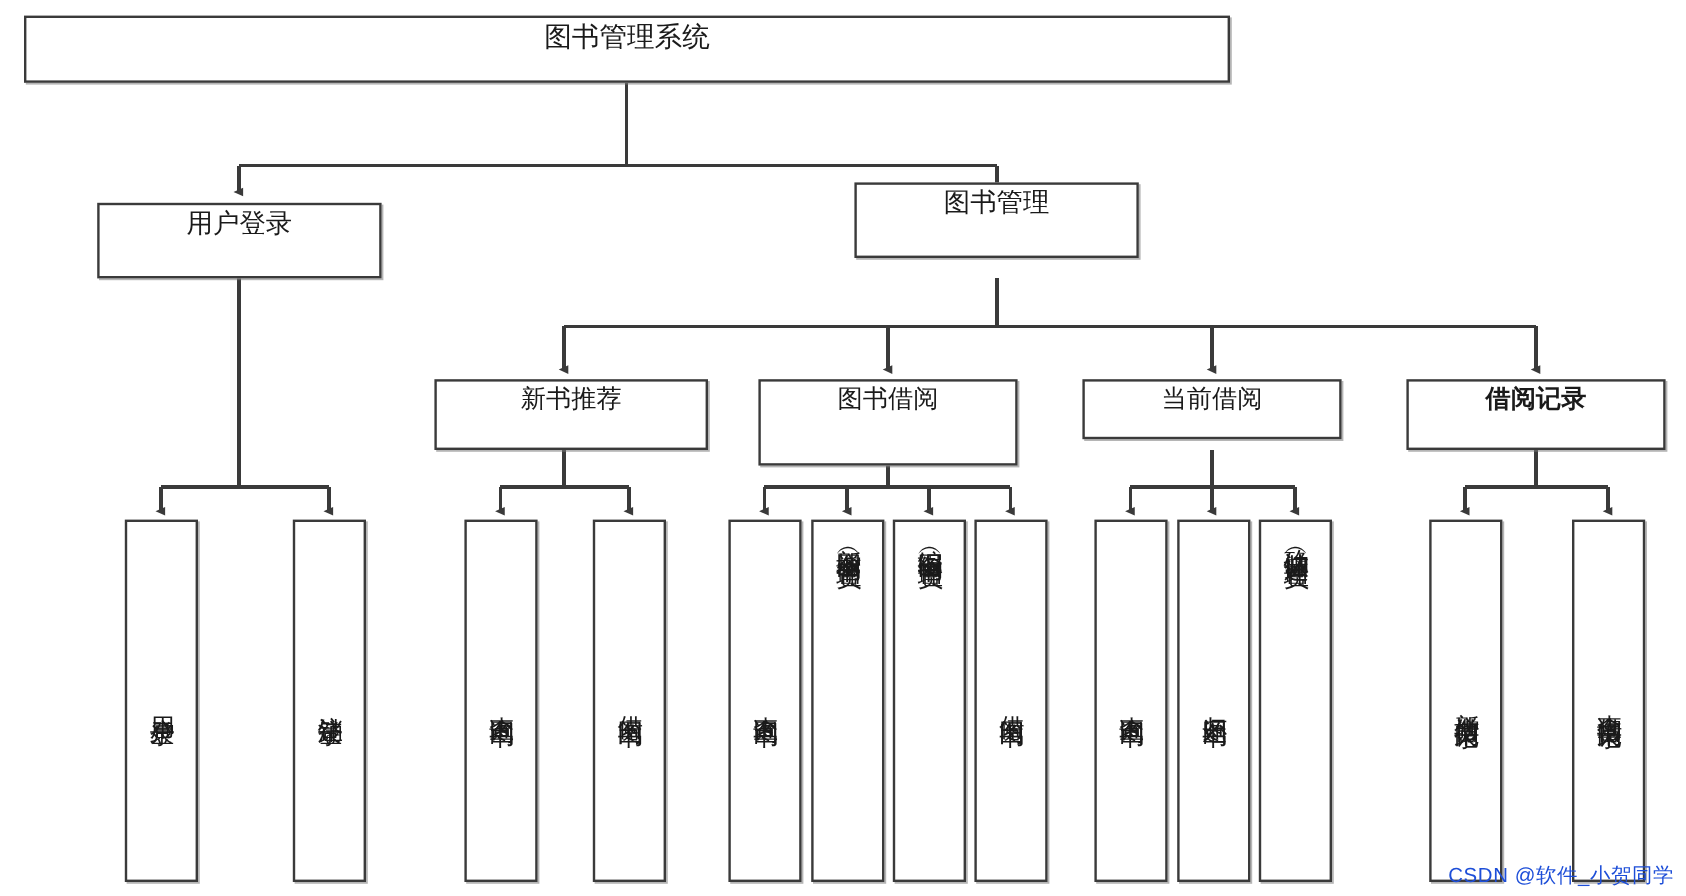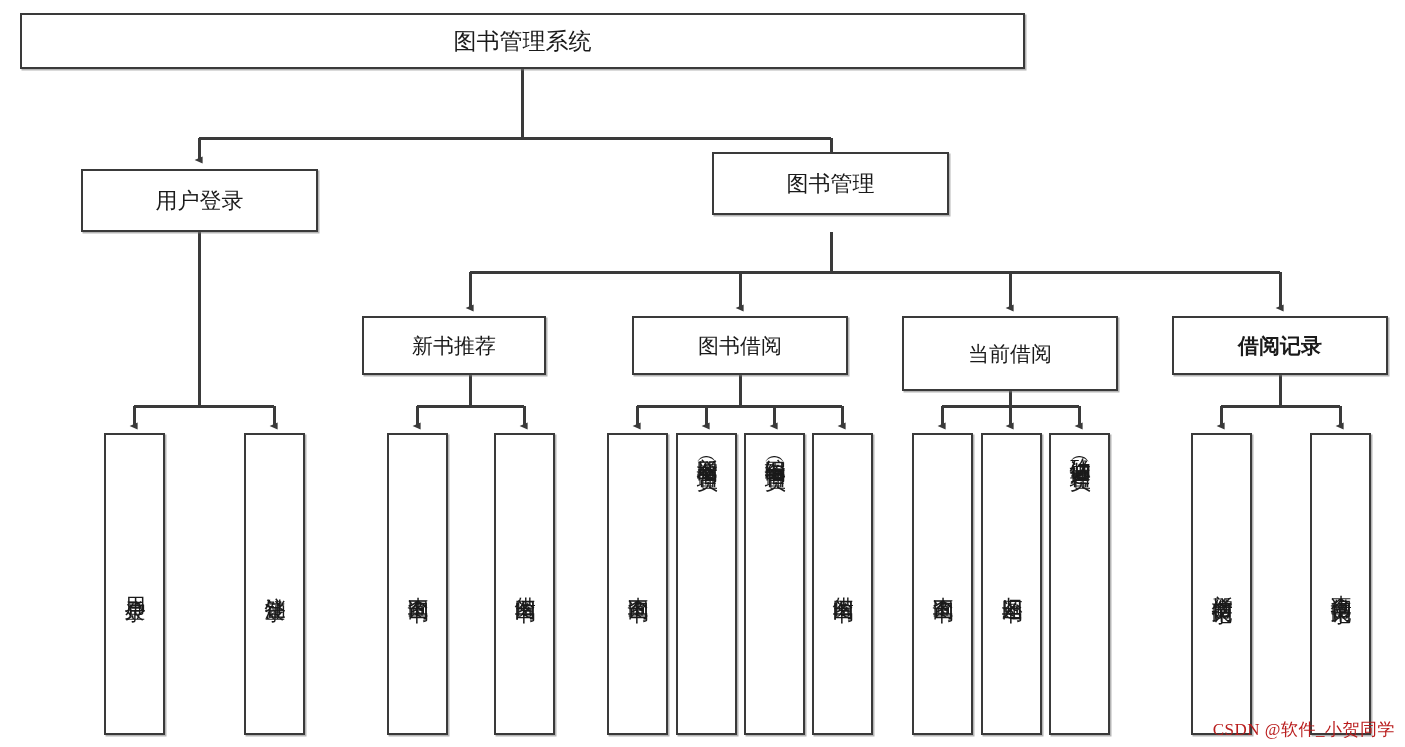--- a/index.html
+++ b/index.html
@@ -25,21 +25,21 @@
     width: 1405px;
     height: 747px;
   }
   .node-box {
     position: absolute;
     box-sizing: border-box;
     background: #ffffff;
     border: 2px solid #3a3a3a;
     box-shadow: 1.5px 1.5px 0 0 rgba(120,120,120,0.55);
     display: flex;
-    align-items: center;
+    align-items: flex-start;
     justify-content: center;
   }
   .node-label {
     color: #1a1a1a;
     font-family: "DejaVu Sans", "Liberation Sans", sans-serif;
     text-align: center;
     white-space: pre;
   }
   .level-0 .node-label { font-size: 23px; }
   .level-1 .node-label { font-size: 22px; }
@@ -58,22 +58,22 @@
     justify-content: center;
     padding-top: 6px;
   }
   .leaf-box.align-mid { align-items: center; padding-top: 0; }
 
   #watermark {
     position: absolute;
     right: 10px;
     bottom: 6px;
     font-size: 17px;
-    color: #b91c1c;
-    font-family: Liberation Serif, serif;
+    color: #1d4ed8;
+    font-family: Liberation Sans, sans-serif;
     letter-spacing: 0.5px;
     user-select: none;
     pointer-events: none;
   }
 </style>
 </head>
 <body>
 
 <div id="diagram-root">
 
@@ -133,27 +133,27 @@
     <span class="node-label">图书管理系统</span>
   </div>
 
   <div class="node-box level-1" style="left:81px; top:169px; width:237px; height:63px;">
     <span class="node-label">用户登录</span>
   </div>
   <div class="node-box level-1" style="left:712px; top:152px; width:237px; height:63px;">
     <span class="node-label">图书管理</span>
   </div>
 
-  <div class="node-box level-2" style="left:362px; top:316px; width:184px; height:59px;">
+  <div class="node-box level-2" style="left:362px; top:316px; width:228px; height:59px;">
     <span class="node-label">新书推荐</span>
   </div>
-  <div class="node-box level-2" style="left:632px; top:316px; width:216px; height:59px;">
+  <div class="node-box level-2" style="left:632px; top:316px; width:216px; height:72px;">
     <span class="node-label">图书借阅</span>
   </div>
-  <div class="node-box level-2" style="left:902px; top:316px; width:216px; height:75px;">
+  <div class="node-box level-2" style="left:902px; top:316px; width:216px; height:50px;">
     <span class="node-label">当前借阅</span>
   </div>
   <div class="node-box level-2" style="left:1172px; top:316px; width:216px; height:59px;font-weight:bold;">
     <span class="node-label">借阅记录</span>
   </div>
 
   <div class="node-box leaf-box align-mid" style="left:104px; top:433px; width:61px; height:302px;">
     <span class="node-label">用户登录</span>
   </div>
   <div class="node-box leaf-box align-mid" style="left:244px; top:433px; width:61px; height:302px;">

